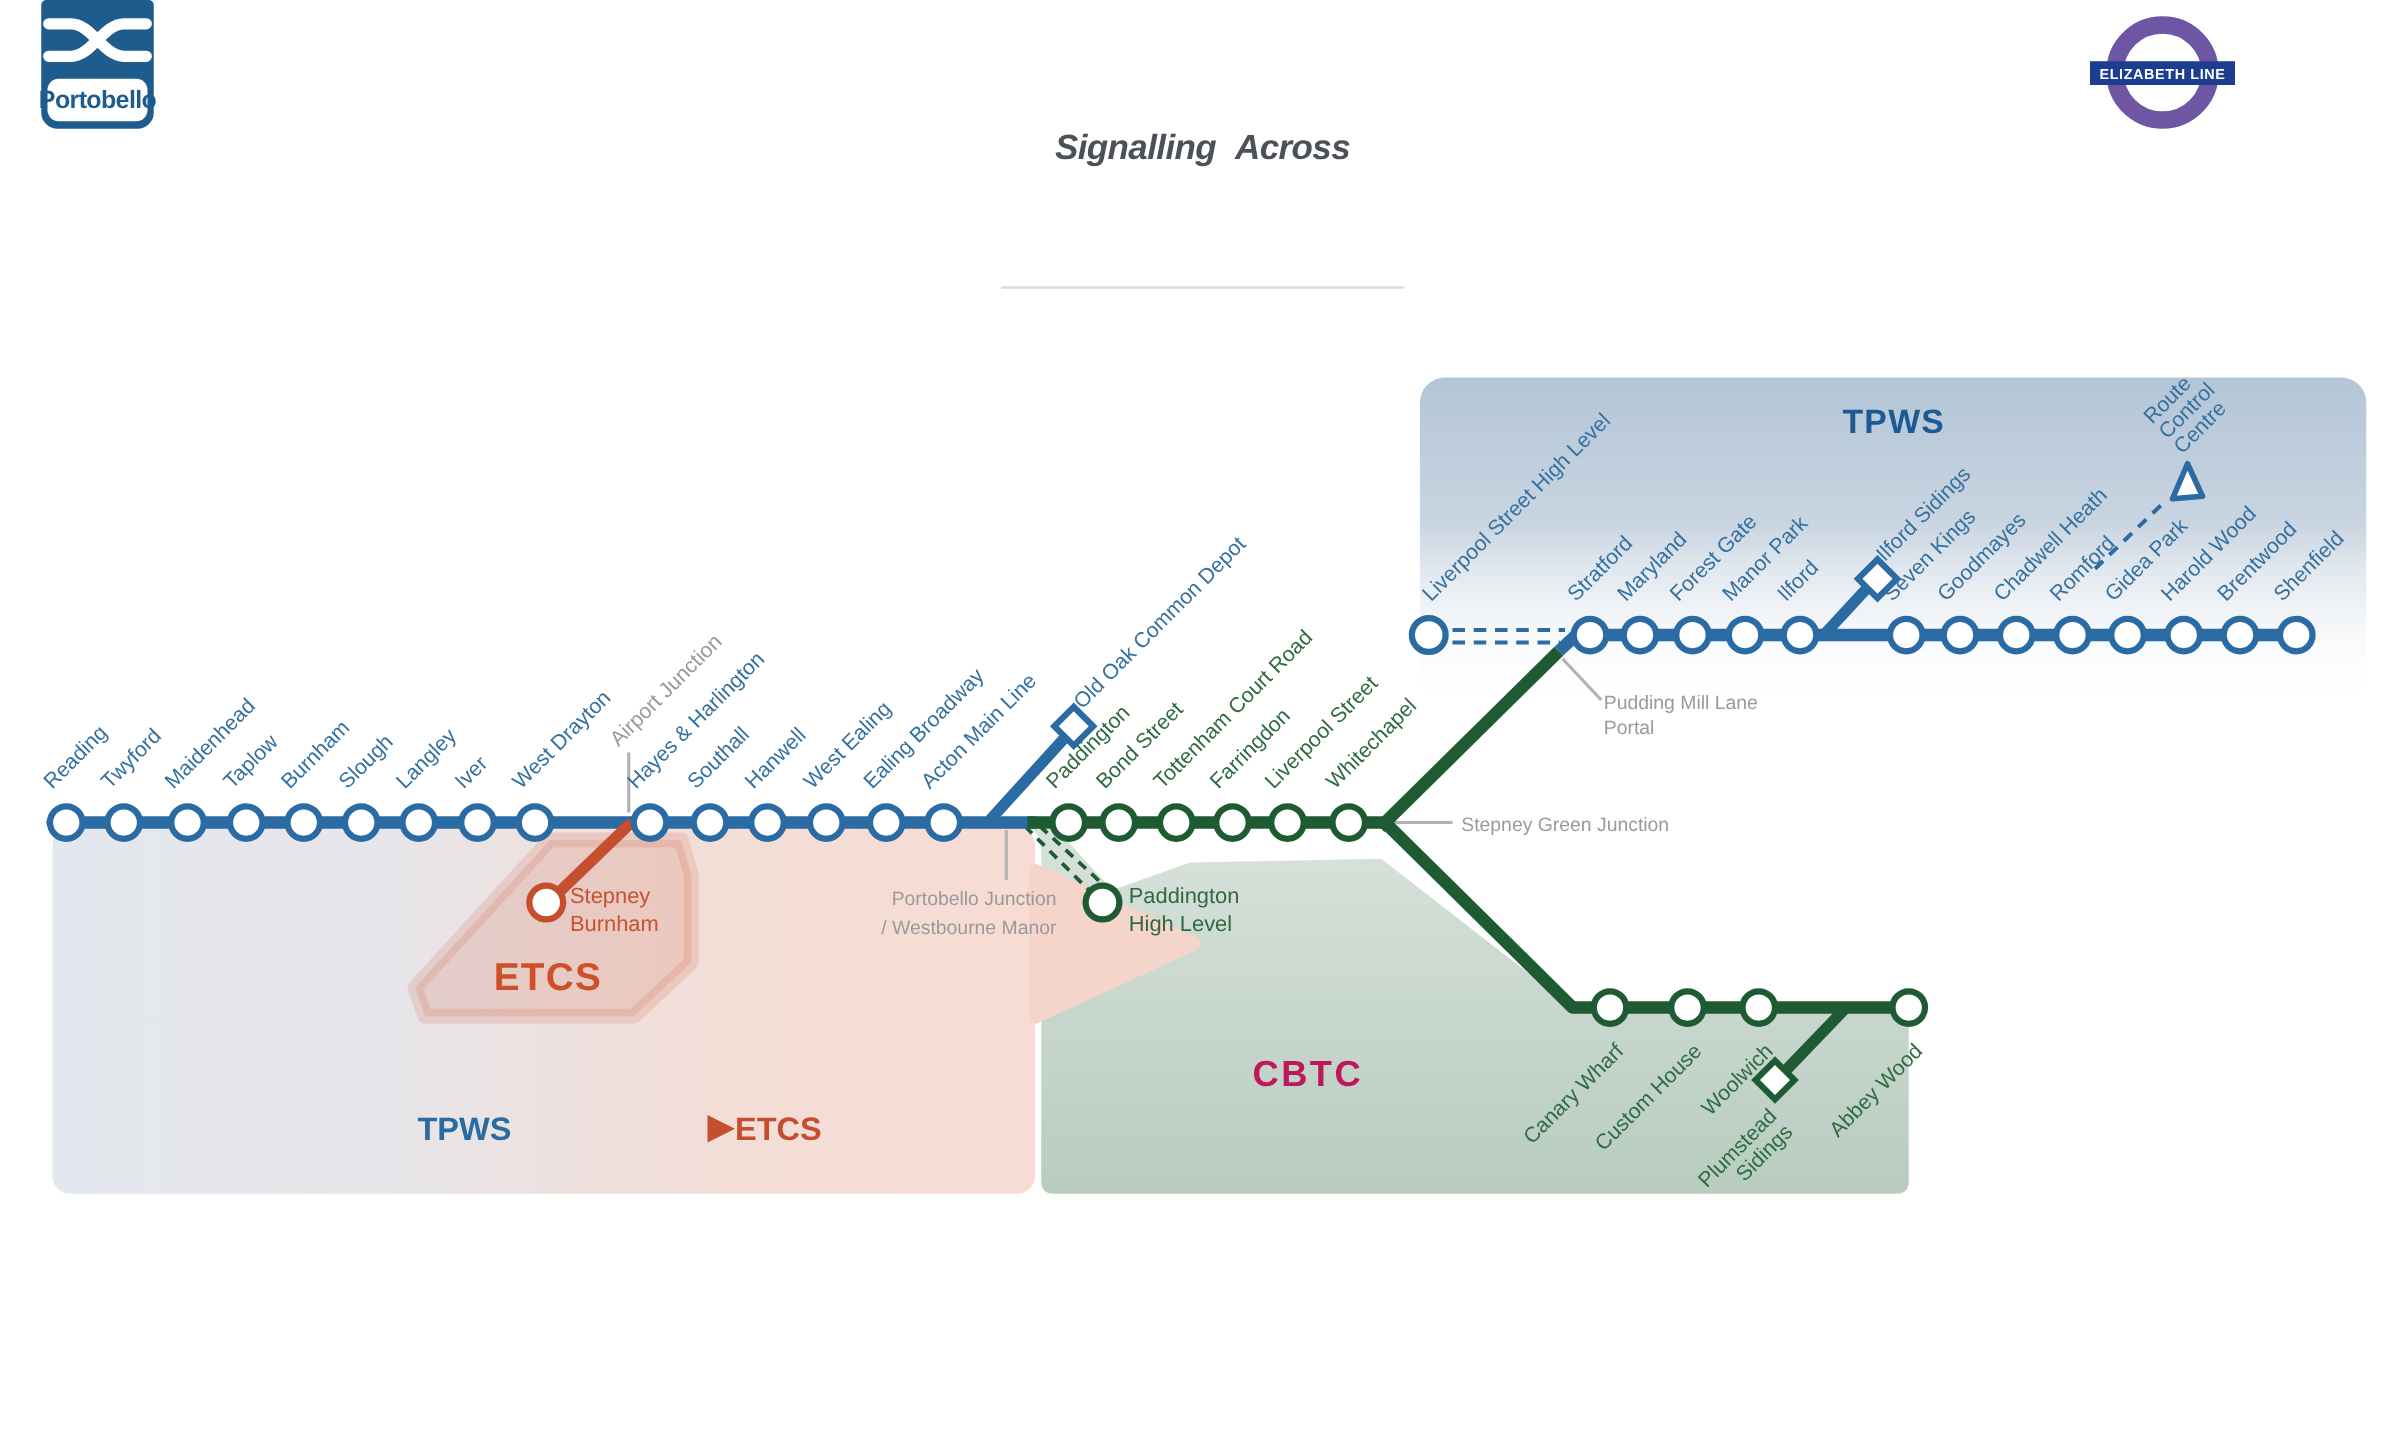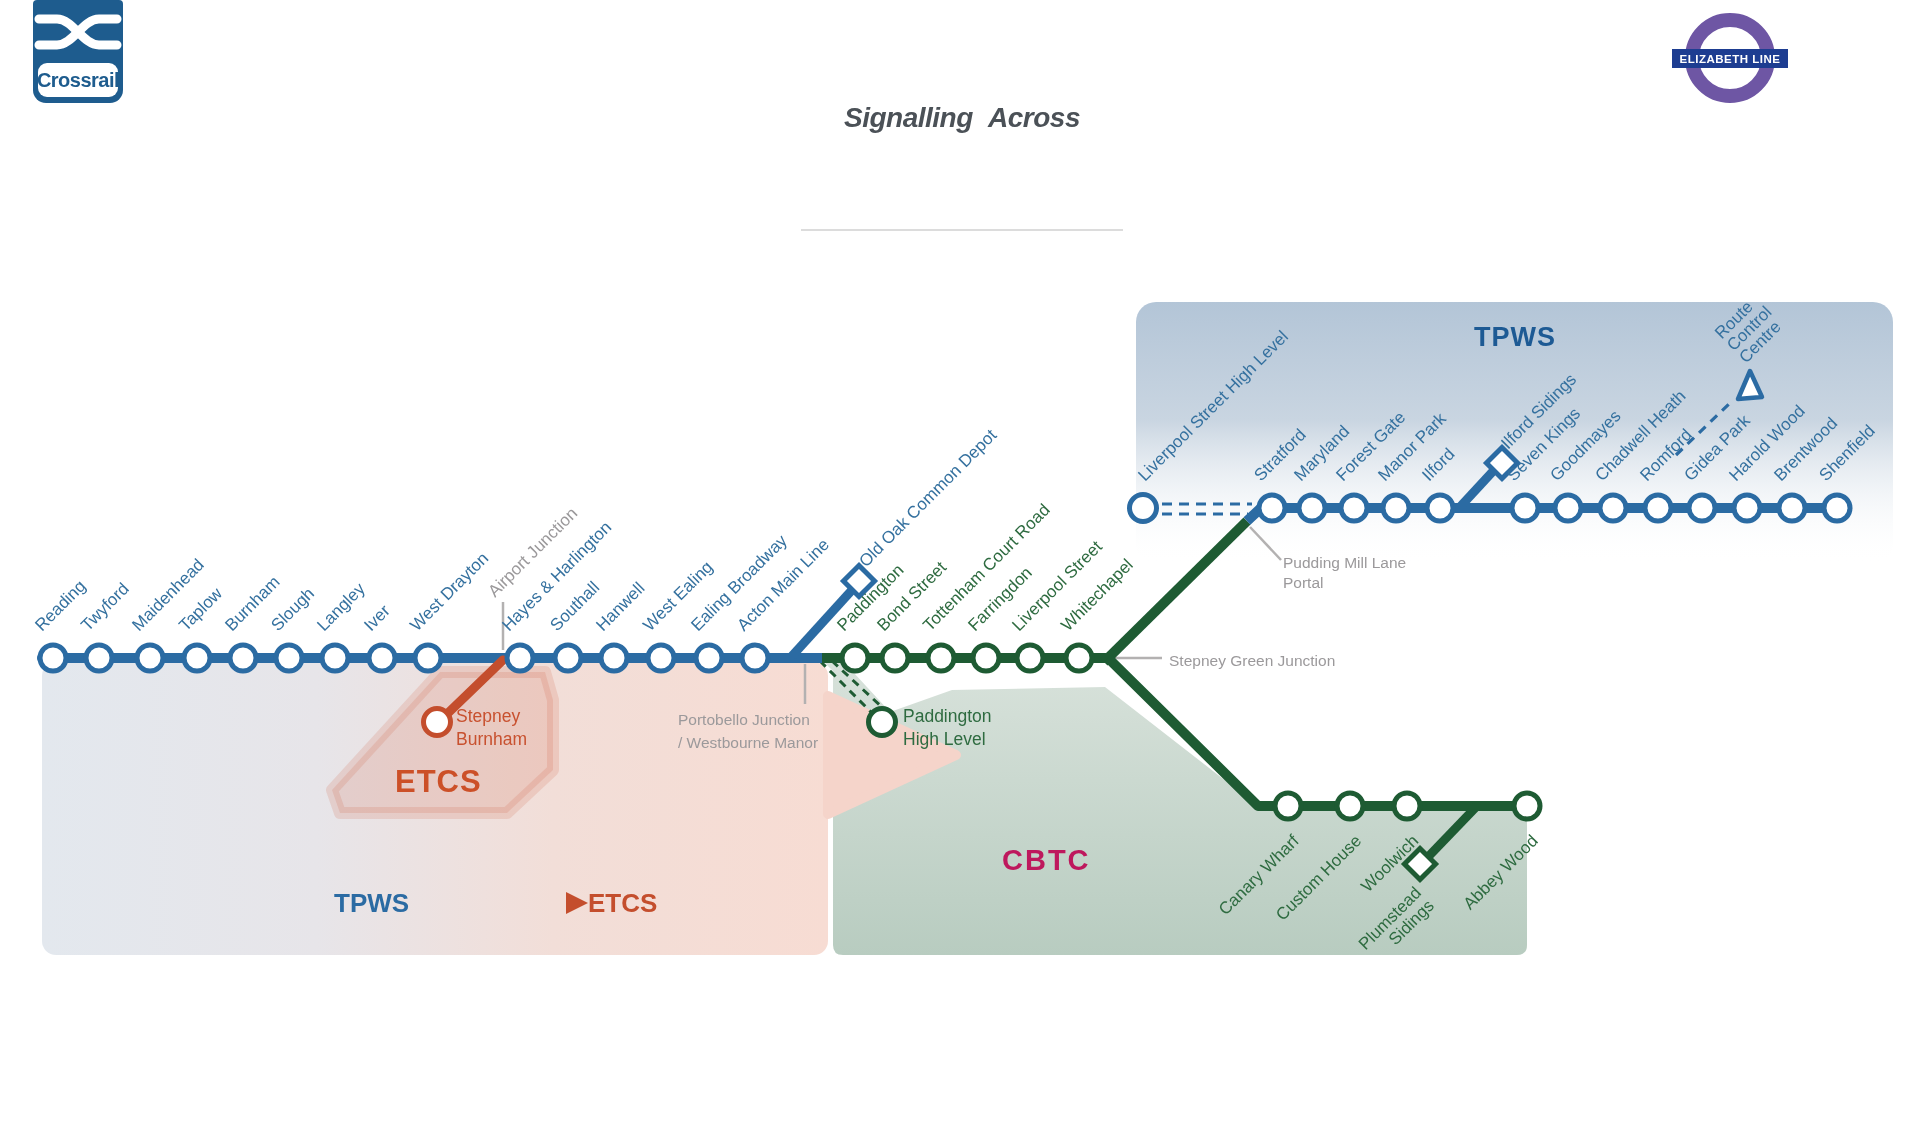--- a/index.html
+++ b/index.html
@@ -152,21 +152,21 @@
         <circle cx="1407" cy="806" r="13" fill="#fff" stroke="#1e5b33" stroke-width="5"></circle>
         <circle cx="1527" cy="806" r="13" fill="#fff" stroke="#1e5b33" stroke-width="5"></circle>
       </g>
   </svg>
 
   <div class="crossrail-logo">
     <svg width="90" height="62" viewBox="0 0 90 62">
       <path d="M6,19 H24 C40,19 50,45 66,45 H84" stroke="#fff" stroke-width="9" fill="none" stroke-linecap="round"></path>
       <path d="M6,45 H24 C40,45 50,19 66,19 H84" stroke="#fff" stroke-width="9" fill="none" stroke-linecap="round"></path>
     </svg>
-    <div class="crossrail-pill">Crossrail</div>
+    <div class="crossrail-pill">Portobello</div>
   </div>
 
   <div class="title-block">
     <div class="title-line1">Signalling Across</div>
   </div>
   <div class="title-rule"></div>
 
   <svg class="roundel" width="124" height="100" viewBox="0 0 124 100">
     <circle cx="62" cy="50" r="38" fill="none" stroke="#6e56a4" stroke-width="14"></circle>
     <rect x="4" y="41" width="116" height="19" fill="#1d3d91"></rect>
@@ -194,21 +194,21 @@
   </div>
 
   <div class="stn2 c-red" style="left:456px;top:705px;">
     <div>Stepney</div>
     <div>Burnham</div>
   </div>
   <div class="stn2 c-green" style="left:903px;top:705px;">
     <div>Paddington</div>
     <div>High Level</div>
   </div>
-  <div class="note" style="left:678px;top:708px;">
+  <div class="note" style="left:705px;top:708px;text-align:right;">
     <div>Portobello Junction</div>
     <div>/ Westbourne Manor</div>
   </div>
   <div class="note" style="left:1169px;top:649px;">Stepney Green Junction</div>
   <div class="note" style="left:1283px;top:553px;line-height:20px;">
     <div>Pudding Mill Lane</div>
     <div>Portal</div>
   </div>
 
   <div id="label-layer">

